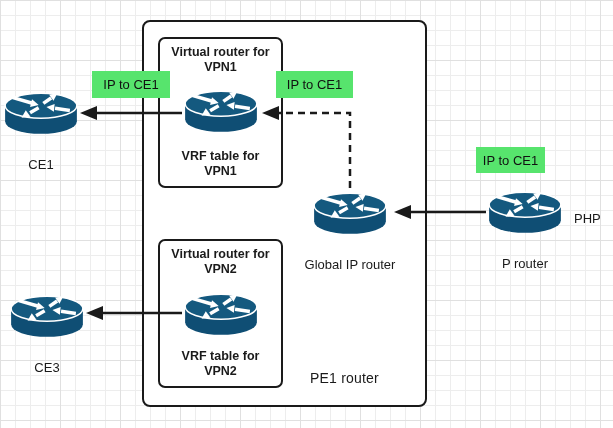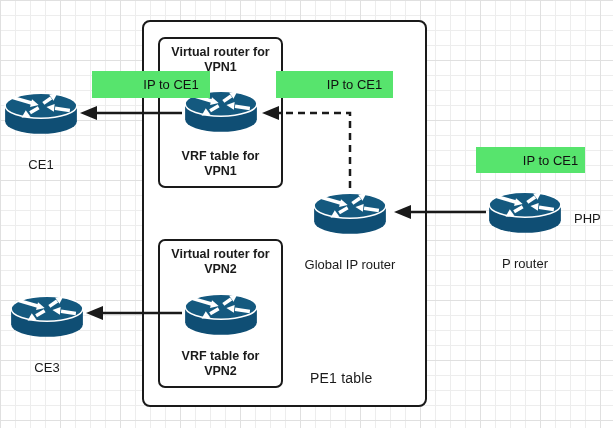--- a/index.html
+++ b/index.html
@@ -31,21 +31,21 @@
   .pe1-label{
     position:absolute;left:166px;top:348px;font-size:14px;letter-spacing:.2px;
   }
   .router{position:absolute;width:78px;display:flex;flex-direction:column;align-items:center;}
   .ricon{width:78px;height:50px;display:block;}
   .rlabel{margin-top:21px;font-size:13px;white-space:nowrap;line-height:14px;}
   .php-tag{position:absolute;left:574px;top:211px;font-size:13px;}
   .wires{position:absolute;left:0;top:0;width:613px;height:428px;z-index:4;pointer-events:none;}
   .flowlabel{
     position:absolute;z-index:6;display:flex;align-items:center;justify-content:center;
-    font-size:13px;color:#111;padding-left:40px;
+    font-size:13px;color:#111;
   }
   .flowlabel.green{background:var(--label-green,#57e46d);}
   .flowlabel.yellow{background:var(--label-yellow,#f7f06e);}
   .fl-1{left:92px;top:71px;width:78px;height:27px;}
   .fl-2{left:276px;top:71px;width:77px;height:27px;}
   .fl-3{left:390px;top:147px;width:84px;height:26px;}
   .fl-4{left:476px;top:147px;width:69px;height:26px;}
   .z2{z-index:2;font-weight:bold;} .z3{z-index:3;}
 </style>
 </head>
@@ -68,21 +68,21 @@
           <polygon points="47,23 36,25.5 38.5,15.5"></polygon>
           <polygon points="71,8 66,17.5 60.5,10"></polygon>
           <polygon points="25,39.5 30.5,29.8 36.5,38.2"></polygon>
           <polygon points="57,25.5 67.5,21.8 66.5,31.8"></polygon>
         </g>
       </g>
     </defs>
   </svg>
 
   <div class="shape-box pe1">
-    <span class="pe1-label">PE1 table</span>
+    <span class="pe1-label">PE1 router</span>
   </div>
 
   <div class="shape-box vrfbox vpn1 z2">
     <div class="boxtext top">
       <div>Virtual router for</div>
       <div>VPN1</div>
     </div>
     <div class="boxtext bottom">
       <div>VRF table for</div>
       <div>VPN1</div>

